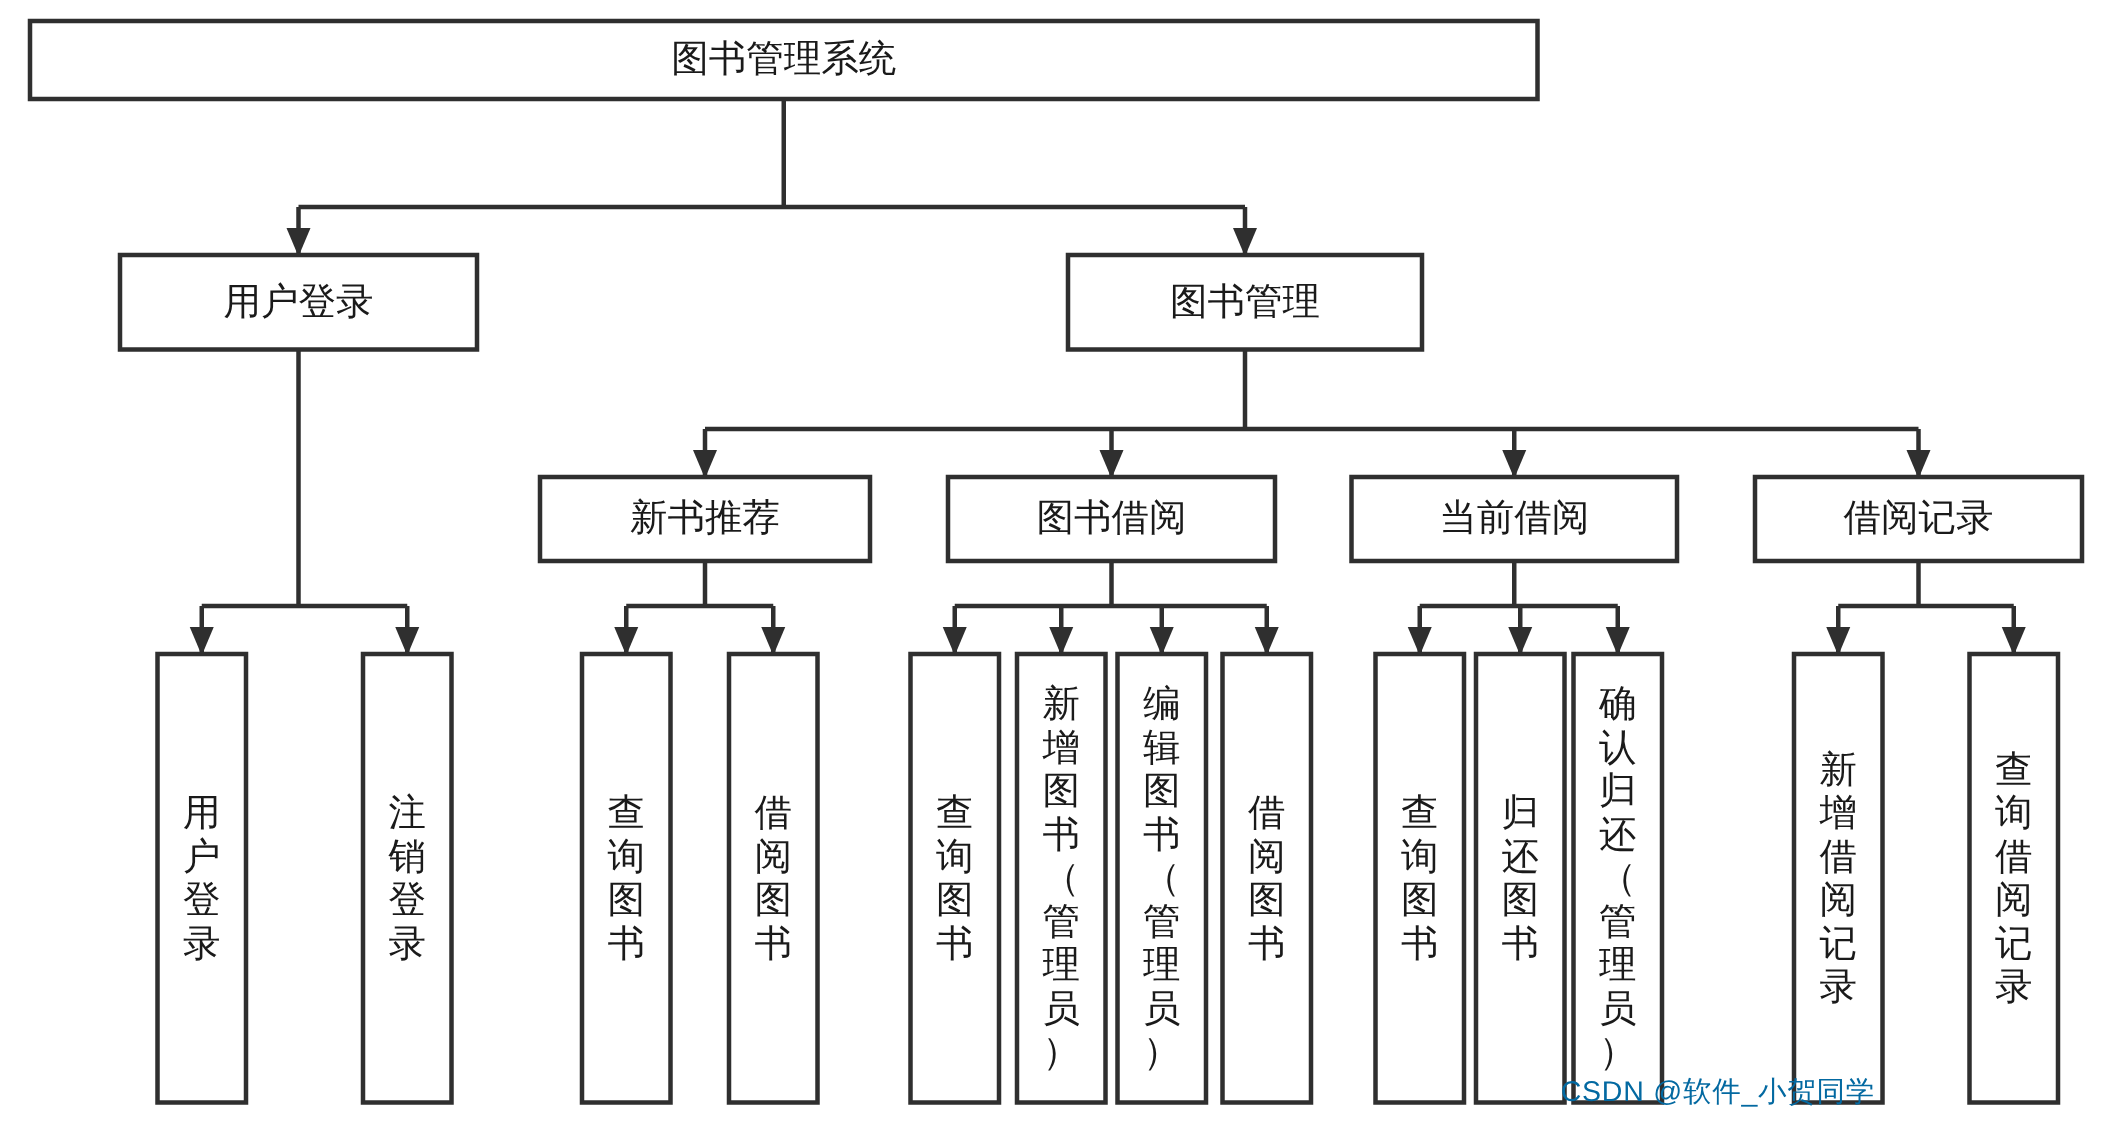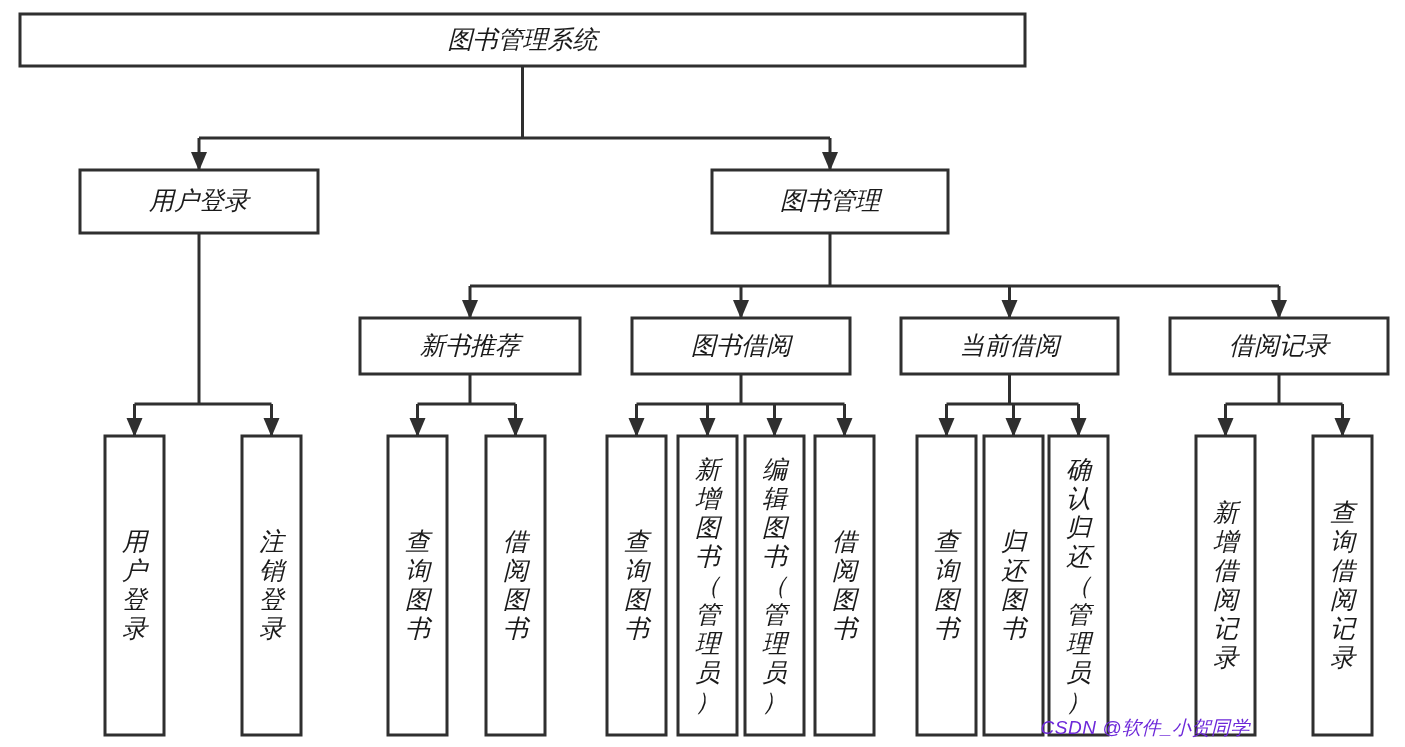--- a/index.html
+++ b/index.html
@@ -12,21 +12,20 @@
     width: 1405px;
     height: 747px;
     font-family: "Liberation Sans", "DejaVu Sans", sans-serif;
     overflow: hidden;
     position: relative;
   }
   #diagram-root {
     position: relative;
     width: 1260px;
     height: 747px;
-    font-style: italic;
   }
   svg.diagram-canvas {
     position: absolute;
     top: 0;
     left: 0;
     width: 1405px;
     height: 747px;
   }
   .node-box {
     fill: #ffffff;
@@ -55,21 +54,21 @@
     font-size: 25px;
     fill: #1a1a1a;
     text-anchor: middle;
   }
   .watermark {
     position: absolute;
     right: 10px;
     bottom: 6px;
     font-family: "Liberation Sans", "DejaVu Sans", sans-serif;
     font-size: 19px;
-    color: #6d28d9;
+    color: #0369a1;
     letter-spacing: 0.5px;
     white-space: nowrap;
     pointer-events: none;
     text-align: center;
   }
 </style>
 </head>
 <body>
 
 <div id="diagram-root">

